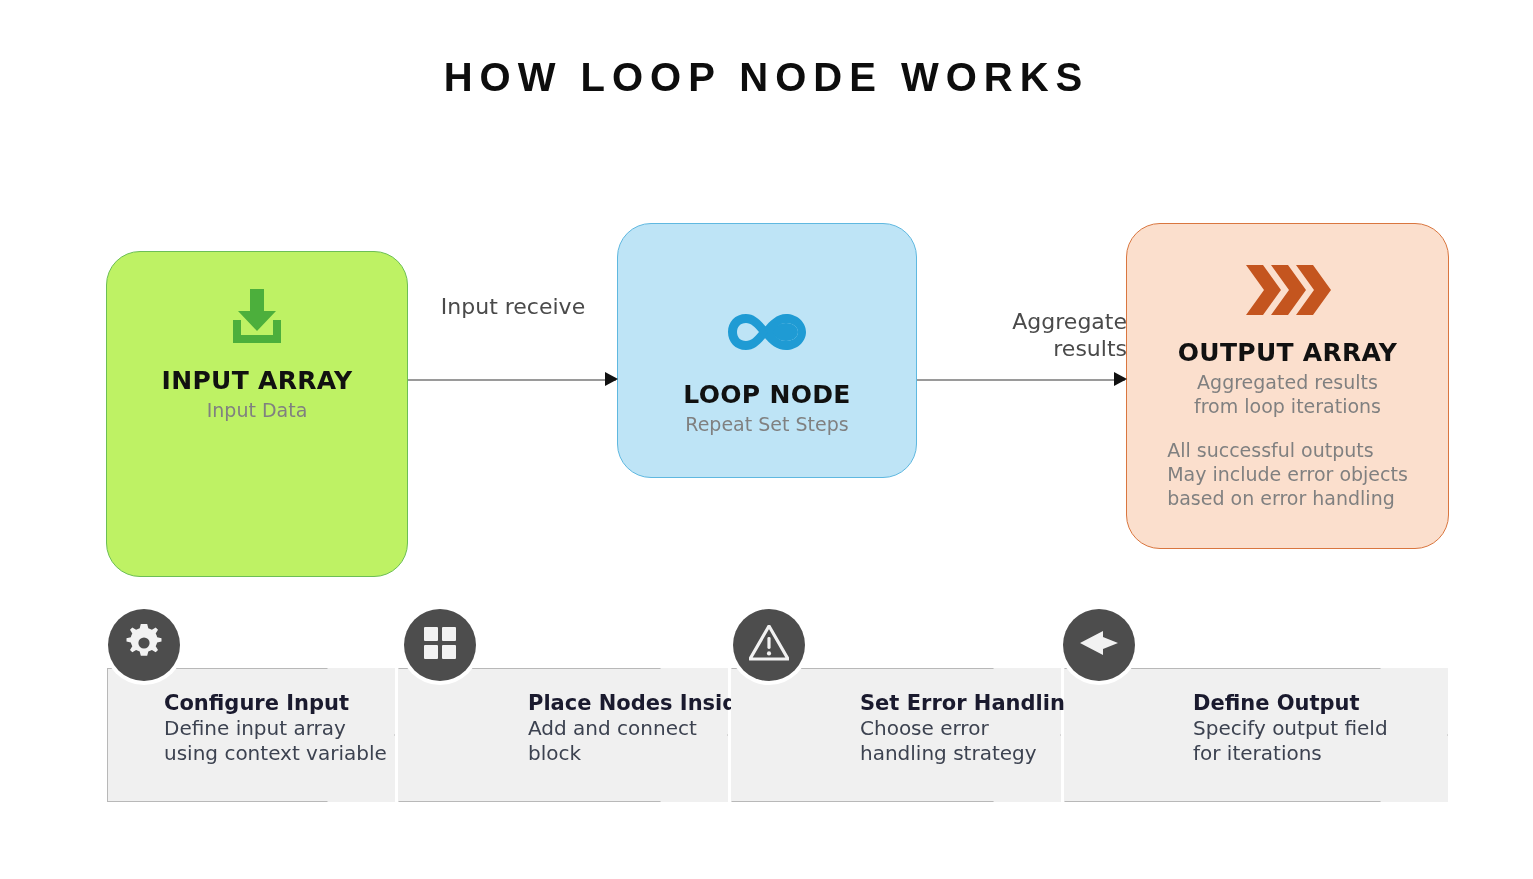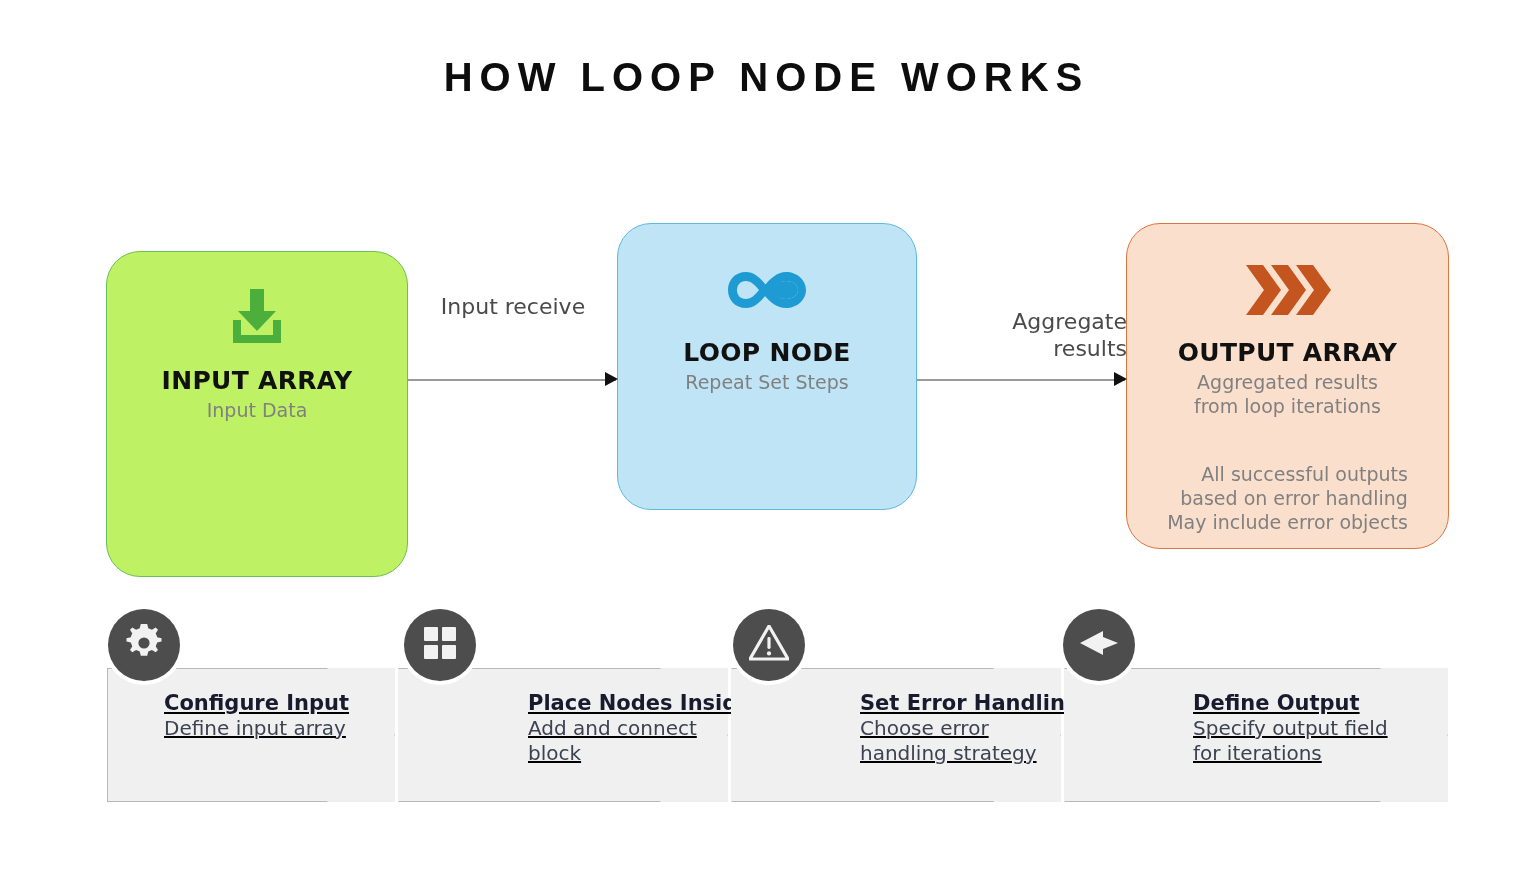--- a/index.html
+++ b/index.html
@@ -57,35 +57,36 @@
   .flow-sub {
     font-size: 19px;
     color: #808080;
     text-align: center;
     line-height: 24px;
     margin-top: 3px;
   }
   .flow-sub2 {
     font-size: 19px;
     color: #808080;
-    text-align: right;
+    text-align: left;
     line-height: 24px;
-    margin-top: 44px;
+    margin-top: 20px;
   }
 
   #box-input {
     left: 106px; top: 223px; width: 302px; height: 326px;
     background: #bef264;
     border: 1.5px solid #6cbf55;
     margin-top: 28px;
   }
   #box-loop {
-    left: 617px; top: 223px; width: 300px; height: 287px;
+    left: 617px; top: 223px; width: 300px; height: 255px;
     background: #bee4f6;
     border: 1.5px solid #5fb8e0;
+    justify-content: center;
   }
   #box-output {
     left: 1126px; top: 223px; width: 323px; height: 326px;
     background: #fbdfcd;
     border: 1.5px solid #d9763f;
   }
   .conn-line {
     position: absolute;
     height: 1.6px;
     background: #9a9a9a;
@@ -132,21 +133,20 @@
   .step.shape-start .step-inner {
     clip-path: polygon(0 0, calc(100% - 68px) 0, 100% 50%, calc(100% - 68px) 100%, 0 100%);
   }
   .step.shape-mid .step-inner {
     clip-path: polygon(0 0, calc(100% - 68px) 0, 100% 50%, calc(100% - 68px) 100%, 0 100%, 68px 50%);
   }
   .step-text {
     position: absolute;
     top: 22px;
     left: 0;
-    text-decoration: underline;
   }
   .step-heading {
     font-size: 21px;
     font-weight: bold;
     color: #1a1a2e;
     line-height: 26px;
     white-space: nowrap;
   }
   .step-desc {
     font-size: 20px;
@@ -217,38 +217,39 @@
       </g>
     </svg>
   </div>
   <div class="flow-title">OUTPUT ARRAY</div>
   <div class="flow-sub">
     <div>Aggregated results</div>
     <div>from loop iterations</div>
   </div>
   <div class="flow-sub2">
     <div>All successful outputs</div>
+    <div>May include error objects</div>
     <div>based on error handling</div>
-    <div>May include error objects</div>
   </div>
 </div>
 
 <div class="conn-line" id="conn1-line"></div>
 <div class="conn-head" id="conn1-head"></div>
 <div class="conn-label" id="conn1-label">Input receive</div>
 
 <div class="conn-line" id="conn2-line"></div>
 <div class="conn-head" id="conn2-head"></div>
 <div class="conn-label" id="conn2-label">Aggregate<br>results</div>
 
 <div class="step shape-start" id="step-1">
   <div class="step-inner"></div>
   <div class="step-text">
     <div class="step-heading">Configure Input</div>
     <div class="step-desc">Define input array</div>
+    <div class="step-desc">using context variable</div>
   </div>
 </div>
 <div class="step-badge" id="badge-1">
   <span>
     <svg width="38" height="38" viewBox="0 0 38 38" aria-hidden="true">
       <path fill="#f2f2f2" d="M19 0 l3.2 0 l1.1 4.3 a15 15 0 0 1 3.6 1.5 l3.8 -2.3 l2.3 2.3 l-2.3 3.8 a15 15 0 0 1 1.5 3.6 l4.3 1.1 l0 3.2 l-4.3 1.1 a15 15 0 0 1 -1.5 3.6 l2.3 3.8 l-2.3 2.3 l-3.8 -2.3 a15 15 0 0 1 -3.6 1.5 l-1.1 4.3 l-3.2 0 l-3.2 0 l-1.1 -4.3 a15 15 0 0 1 -3.6 -1.5 l-3.8 2.3 l-2.3 -2.3 l2.3 -3.8 a15 15 0 0 1 -1.5 -3.6 l-4.3 -1.1 l0 -3.2 l4.3 -1.1 a15 15 0 0 1 1.5 -3.6 l-2.3 -3.8 l2.3 -2.3 l3.8 2.3 a15 15 0 0 1 3.6 -1.5 l1.1 -4.3 z"></path>
       <circle cx="19" cy="19" r="5.6" fill="#4d4d4d"></circle>
     </svg>
   </span>
 </div>

